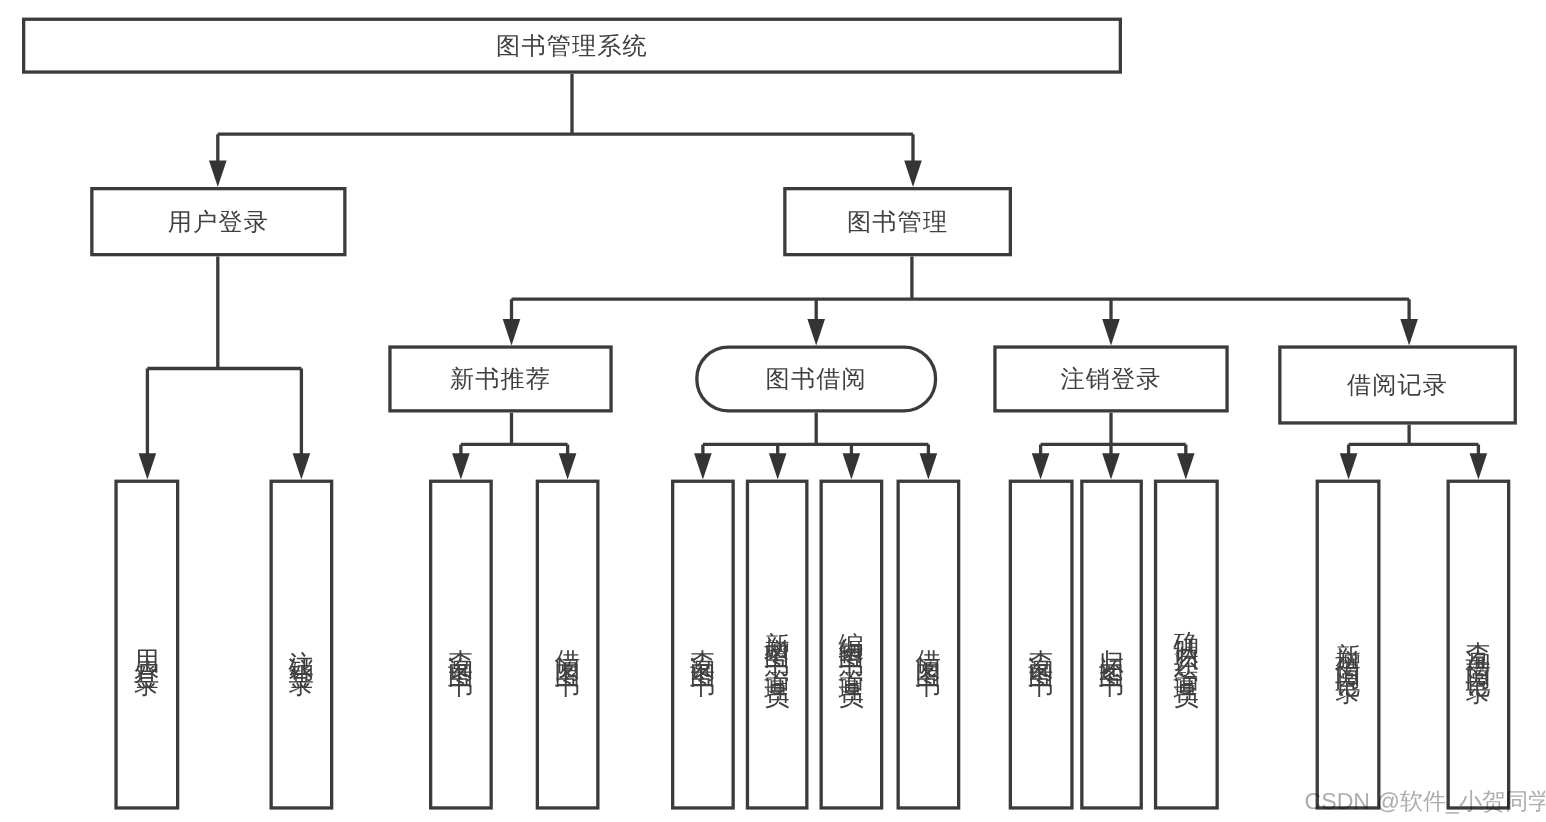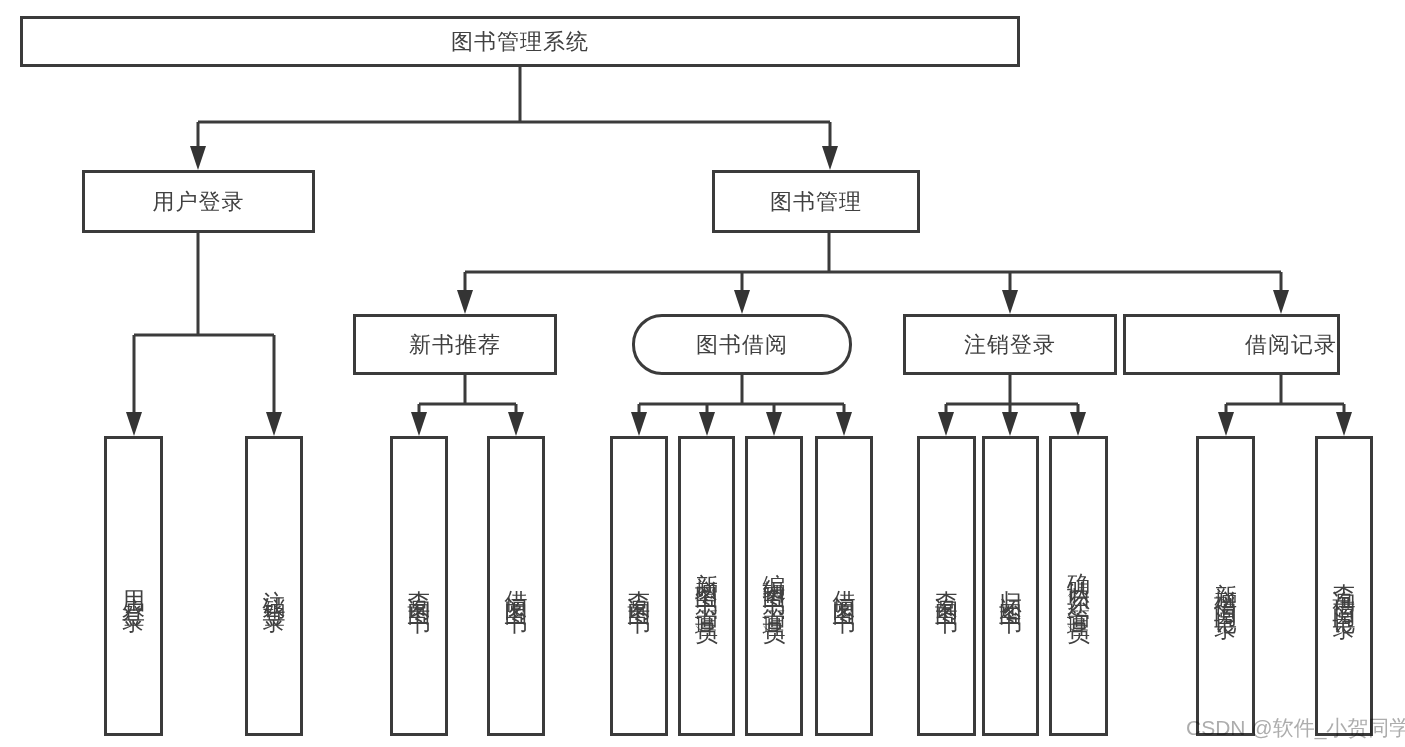--- a/index.html
+++ b/index.html
@@ -50,21 +50,21 @@
     mix-blend-mode: multiply;
     white-space: nowrap;
   }
   
   .n-root   { left: 20px;   top: 16px;  width: 1000px; height: 51px; }
   .n-ulogin { left: 82px;   top: 170px; width: 233px;  height: 63px; }
   .n-bmgmt  { left: 712px;  top: 170px; width: 208px;  height: 63px; }
   .n-l3a    { left: 353px;  top: 314px; width: 204px;  height: 61px; }
   .n-l3b    { left: 632px;  top: 314px; width: 220px;  height: 61px; border-radius: 30px; }
   .n-l3c    { left: 903px;  top: 314px; width: 214px;  height: 61px; }
-  .n-l3d    { left: 1123px; top: 314px; width: 217px;  height: 61px; justify-content: flex-end; }
+  .n-l3d    { left: 1162px; top: 314px; width: 217px;  height: 72px; }
   .leaf     { top: 436px; height: 300px; }
   .lf-1a { left: 104px;  width: 59px; }
   .lf-1b { left: 245px;  width: 58px; }
   .lf-2a { left: 390px;  width: 58px; }
   .lf-2b { left: 487px;  width: 58px; }
   .lf-3a { left: 610px;  width: 58px; }
   .lf-3b { left: 678px;  width: 57px; }
   .lf-3c { left: 745px;  width: 58px; }
   .lf-3d { left: 815px;  width: 58px; }
   .lf-4a { left: 917px;  width: 59px; }

